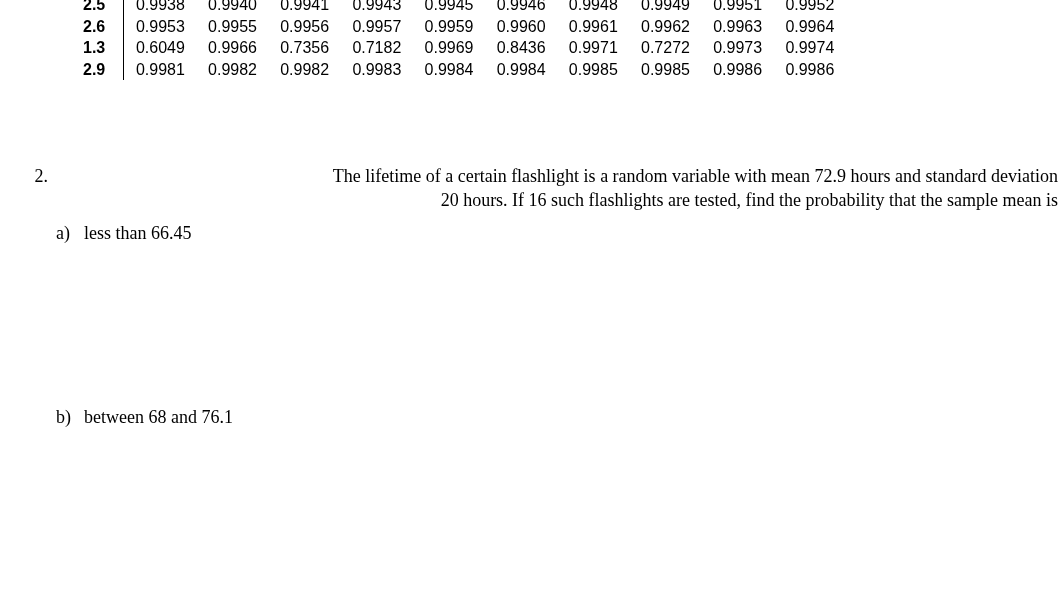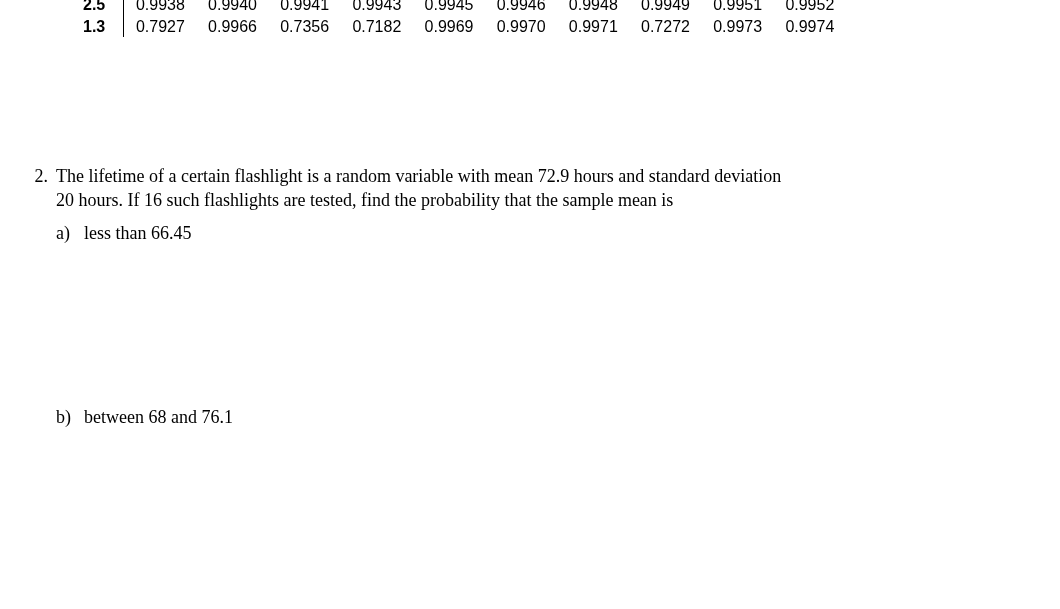--- a/index.html
+++ b/index.html
@@ -54,20 +54,21 @@
     align-items: flex-start;
   }
   .problem .q-num {
     width: 30px;
     flex: 0 0 30px;
     text-align: right;
     padding-right: 8px;
   }
   .problem .q-body {
     flex: 1 1 auto;
+    text-align: right;
   }
   .sub {
     display: flex;
     align-items: flex-start;
   }
   .sub .s-num {
     width: 28px;
     flex: 0 0 28px;
   }
   .sub .s-body {
@@ -96,31 +97,57 @@
         <td class="val">0.9941</td>
         <td class="val">0.9943</td>
         <td class="val">0.9945</td>
         <td class="val">0.9946</td>
         <td class="val">0.9948</td>
         <td class="val">0.9949</td>
         <td class="val">0.9951</td>
         <td class="val">0.9952</td>
       </tr>
       <tr>
+        <td class="rowhead">2.6</td>
+        <td class="val">0.9953</td>
+        <td class="val">0.9955</td>
+        <td class="val">0.9956</td>
+        <td class="val">0.9957</td>
+        <td class="val">0.9959</td>
+        <td class="val">0.9960</td>
+        <td class="val">0.9961</td>
+        <td class="val">0.9962</td>
+        <td class="val">0.9963</td>
+        <td class="val">0.9964</td>
+      </tr>
+      <tr>
         <td class="rowhead">1.3</td>
-        <td class="val">0.7927</td>
+        <td class="val">0.6049</td>
         <td class="val">0.9966</td>
         <td class="val">0.7356</td>
         <td class="val">0.7182</td>
         <td class="val">0.9969</td>
-        <td class="val">0.9970</td>
+        <td class="val">0.8436</td>
         <td class="val">0.9971</td>
         <td class="val">0.7272</td>
         <td class="val">0.9973</td>
         <td class="val">0.9974</td>
+      </tr>
+      <tr>
+        <td class="rowhead">2.9</td>
+        <td class="val">0.9981</td>
+        <td class="val">0.9982</td>
+        <td class="val">0.9982</td>
+        <td class="val">0.9983</td>
+        <td class="val">0.9984</td>
+        <td class="val">0.9984</td>
+        <td class="val">0.9985</td>
+        <td class="val">0.9985</td>
+        <td class="val">0.9986</td>
+        <td class="val">0.9986</td>
       </tr>
     </tbody>
   </table>
 </div>
 
 <div class="problem">
   <div class="q-row">
     <div class="q-num">2.</div>
     <div class="q-body">
       <span>The lifetime of a certain flashlight is a random variable with mean 72.9 hours and standard deviation</span><br>

